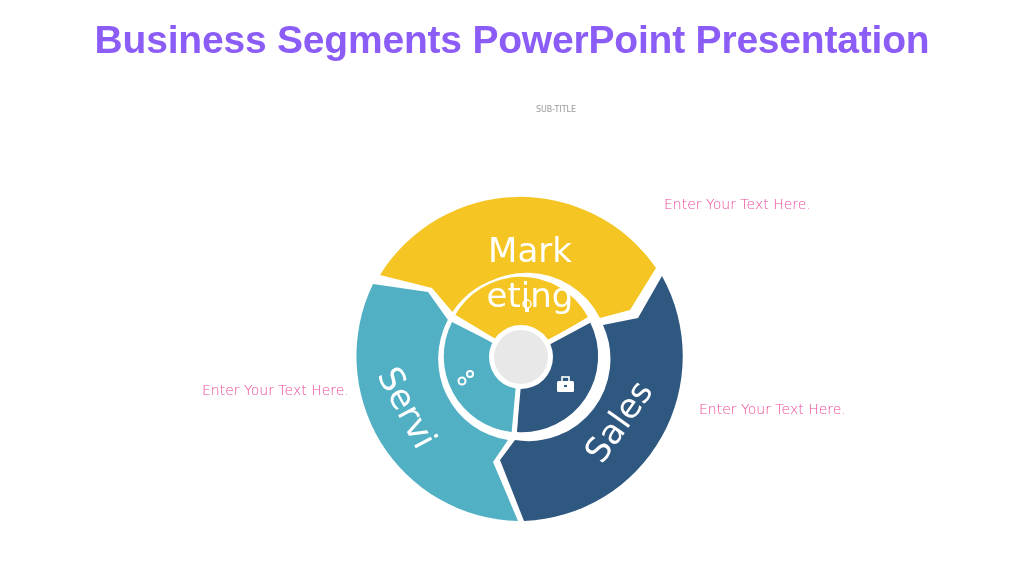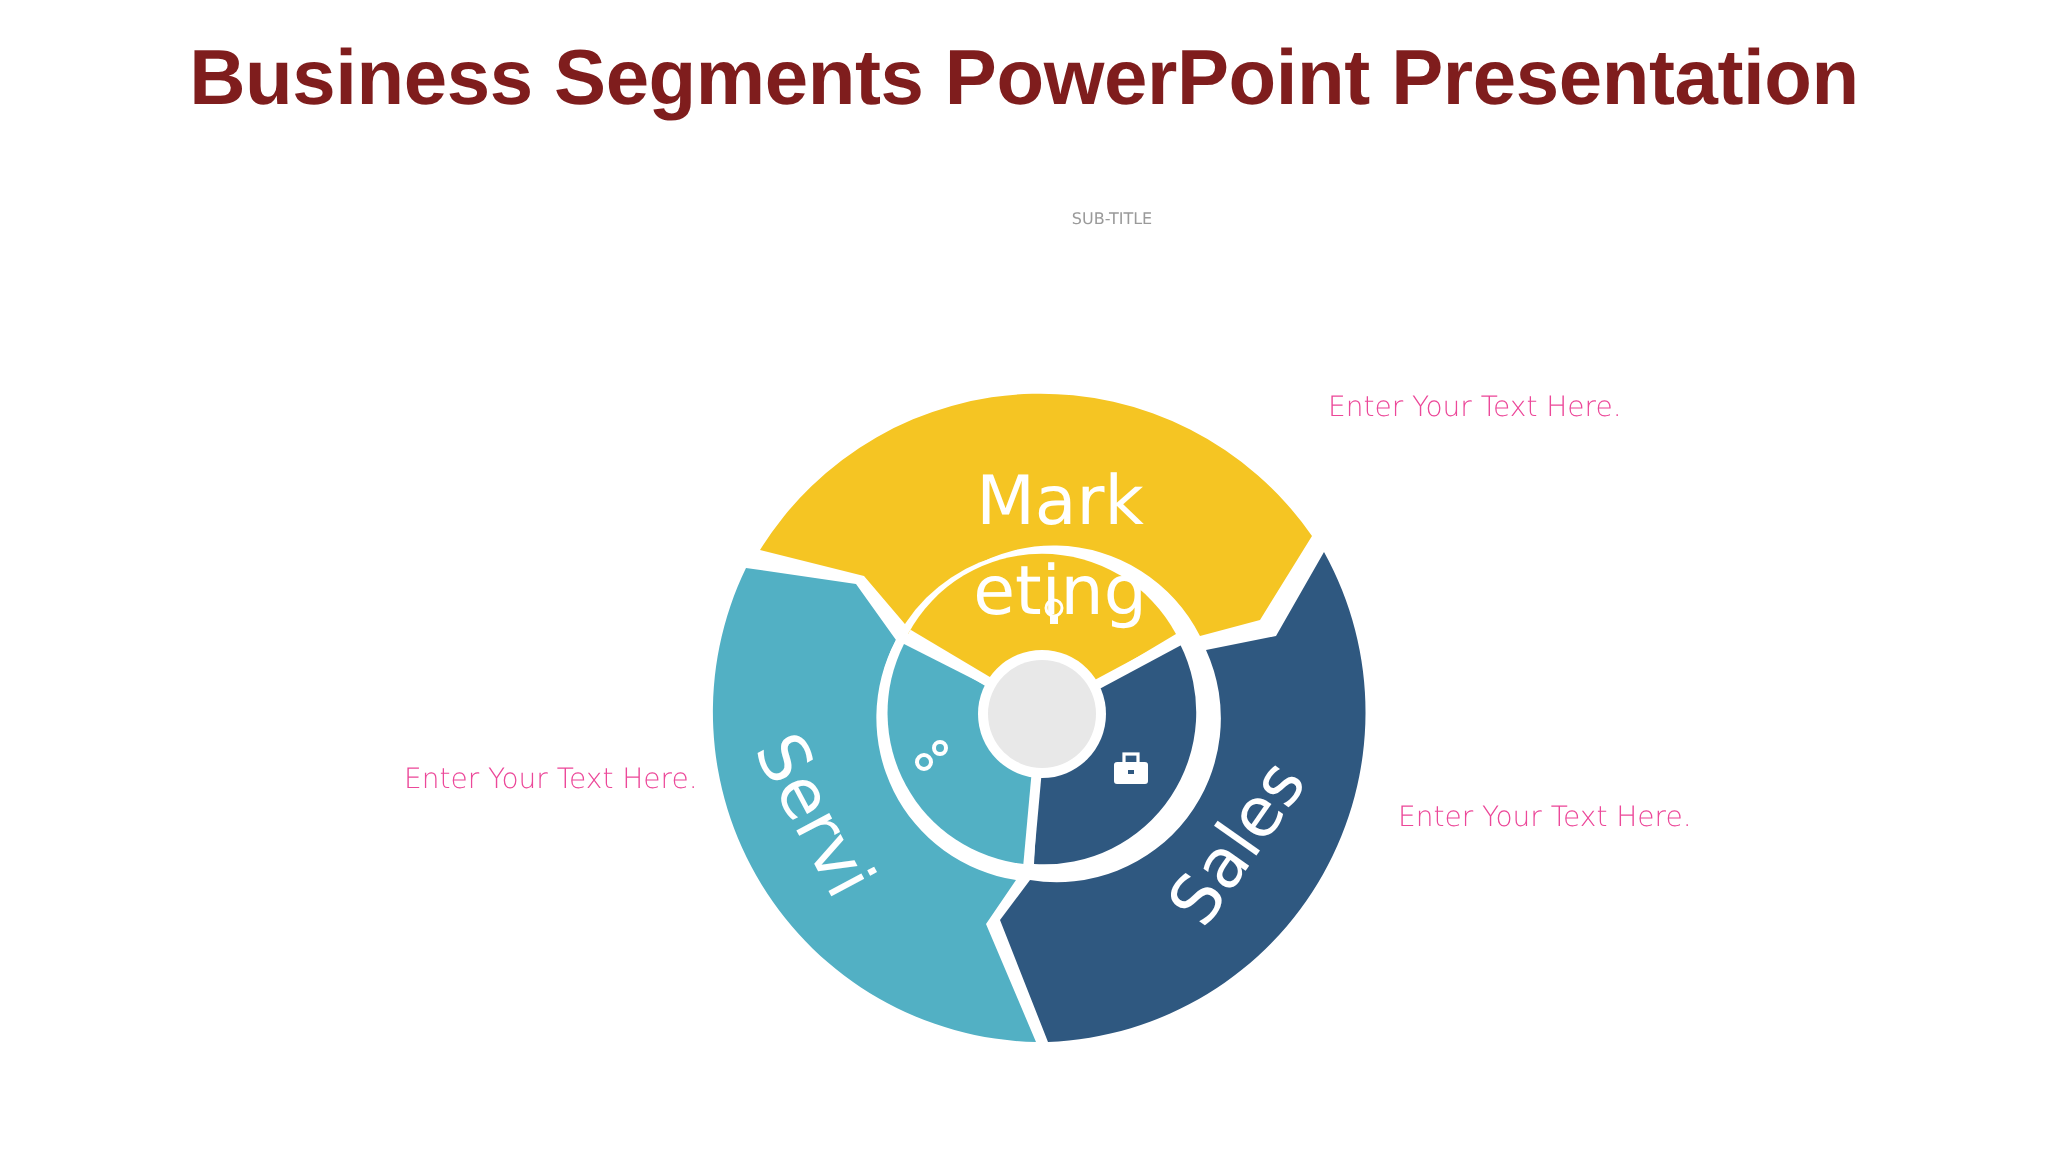--- a/index.html
+++ b/index.html
@@ -1,17 +1,17 @@
 <!DOCTYPE html>
 <html><head>
 <meta charset="utf-8">
 <style>
   html, body { margin:0; padding:0; background:#ffffff; }
   body { width:1024px; height:576px; position:relative; overflow:hidden; font-family:"Liberation Sans", sans-serif; }
-  .title { position:absolute; left:0; top:18px; width:1024px; text-align:center; font-size:39px; font-weight:bold; color:#7f1d1d; letter-spacing:-0.2px; }
+  .title { position:absolute; left:0; top:18px; width:1024px; text-align:center; font-size:39px; font-weight:bold; color:#8b5cf6; letter-spacing:-0.2px; }
   .subtitle { position:absolute; left:0; top:105px; width:1024px; text-align:center; font-size:8px; color:#9a9a9a; font-family:"DejaVu Sans", sans-serif;margin-left:44px; }
   .note { position:absolute; font-size:14px; color:#ec4899; font-family:"DejaVu Sans", sans-serif; font-weight:300; white-space:nowrap; }
   .note-top { left:664px; top:196px; }
   .note-left { left:202px; top:382px; }
   .note-right { left:699px; top:401px; }
   svg.diagram { position:absolute; left:0; top:0; }
   .seg-label { font-family:"DejaVu Sans", sans-serif; fill:#ffffff; font-size:34px; }
 </style>
 </head>
 <body>

